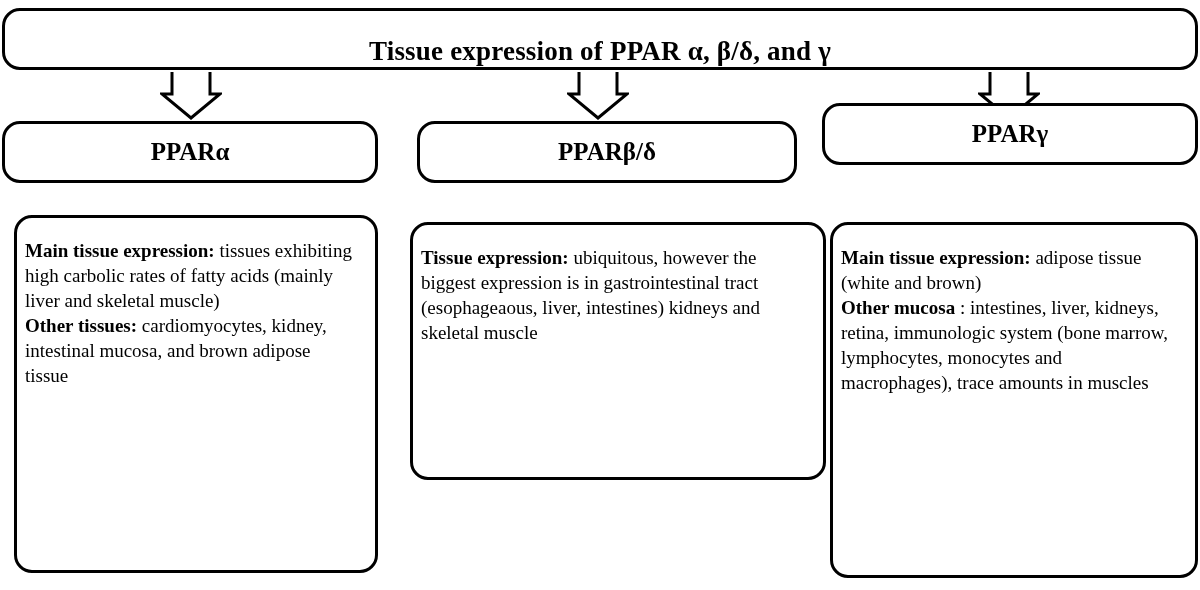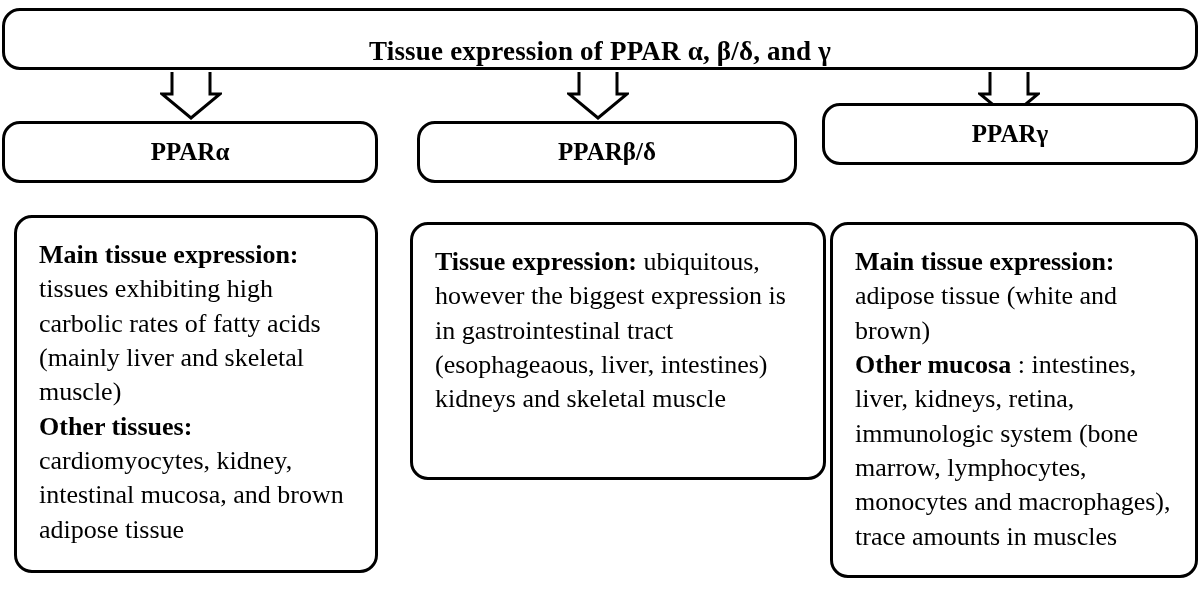--- a/index.html
+++ b/index.html
@@ -56,22 +56,22 @@
   .header-box .header-text {
     font-size: 25px;
     font-weight: bold;
   }
   #header-alpha { left: 2px;   top: 121px; width: 376px; }
   #header-beta  { left: 408px; top: 121px; width: 380px; margin-left: 9px; }
   #header-gamma { left: 822px; top: 103px; width: 376px; }
 
   
   .content-box {
-    padding: 20px 22px 18px 22px;
-    font-size: 26px;
+    padding: 20px 22px 18px 8px;
+    font-size: 19px;
     line-height: 1.32;
   }
   #content-alpha { left: 14px;  top: 215px; width: 364px; height: 358px; }
   #content-beta  { left: 410px; top: 222px; width: 416px; height: 258px; }
   #content-gamma { left: 830px; top: 222px; width: 368px; height: 356px; }
 
   .content-box p {
     margin: 0;
   }
   .lead {

